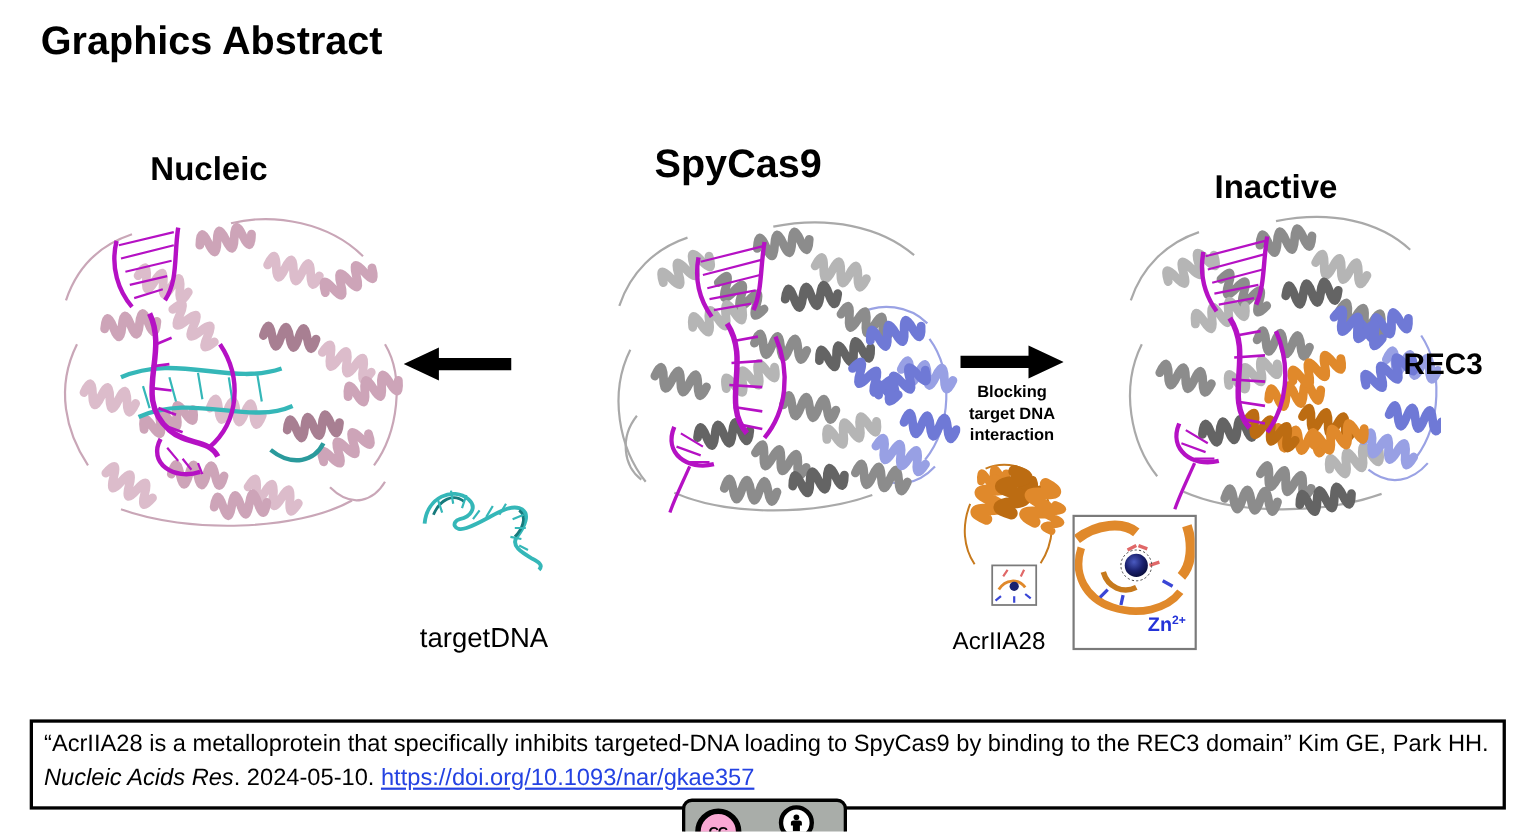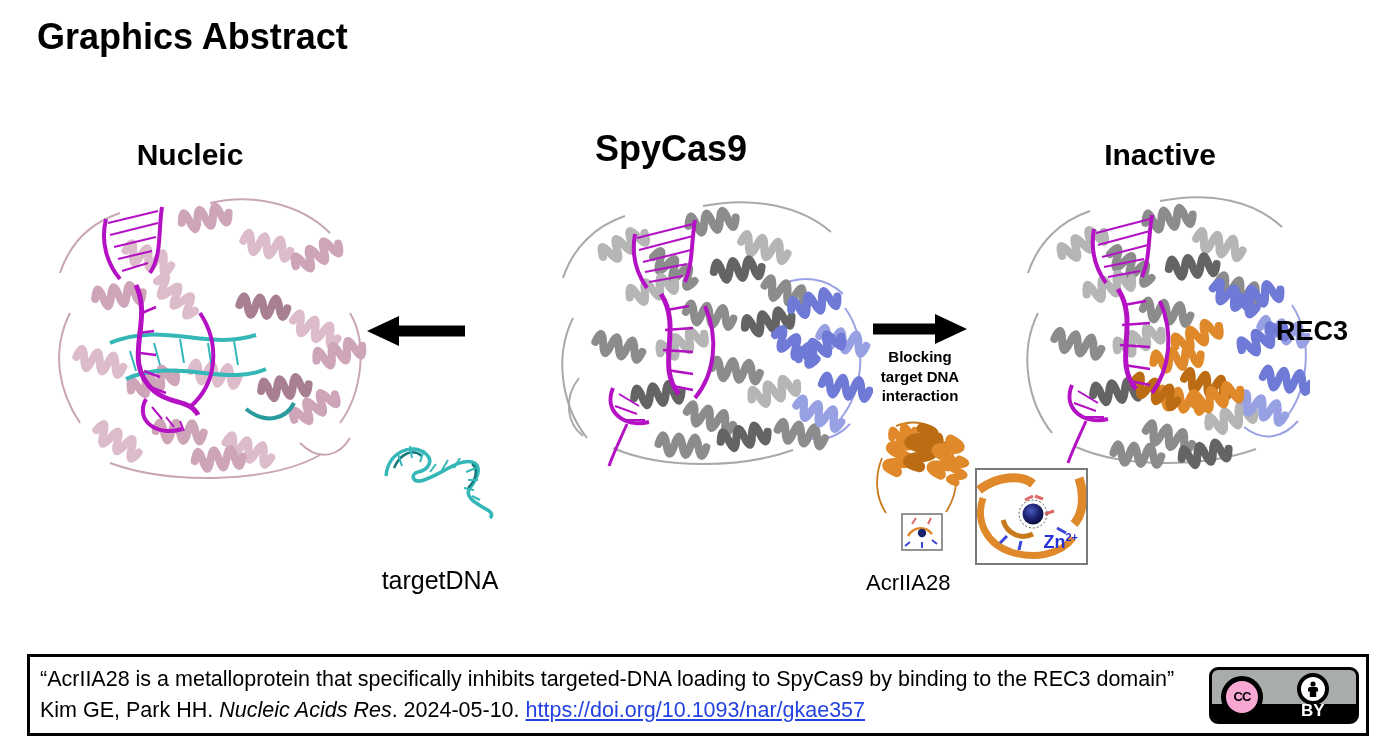--- a/index.html
+++ b/index.html
@@ -10,21 +10,21 @@
   .state-label{font-size:30px;font-weight:bold;text-align:center;}
   .center-title{font-size:36px;font-weight:bold;text-align:left;}
   .blocking-caption{font-size:15px;font-weight:bold;text-align:center;line-height:1.3;}
   .rec3-label{font-size:27px;font-weight:bold;}
   .mol-label{font-size:25px;font-weight:normal;text-align:center;}
   .zn-inset{border:2px solid #7a7a7a;background:#fff;box-sizing:border-box;}
   .zn-text{position:absolute;right:8px;bottom:12px;color:#2433d8;font-weight:bold;
            font-size:18px;line-height:1;}
   .zn-text sup{font-size:11px;}
   .citation-box{left:27px;top:654px;width:1342px;height:82px;border:3px solid #000;
-                box-sizing:border-box;display:flex;align-items:center;background:#fff;}
+                box-sizing:border-box;display:flex;align-items:center;background:#fff;flex-direction:column;}
   .citation-text{flex:1;padding:4px 6px 4px 10px;font-size:21.5px;line-height:1.42;}
   .citation-text a{color:#2442e2;text-decoration:underline;cursor:pointer;}
   .cc-badge{width:150px;height:57px;margin-right:7px;flex:0 0 auto;position:relative;
             background:#a9ada9;border:3px solid #000;border-radius:9px;box-sizing:border-box;}
   .cc-strip{position:absolute;left:0;right:0;bottom:0;height:17px;background:#000;
             border-radius:0 0 5px 5px;}
   .cc-circle{position:absolute;left:9px;top:6px;width:32px;height:32px;background:#f9a8d4;
              border:5px solid #000;border-radius:50%;display:flex;align-items:center;
              justify-content:center;font-weight:bold;font-size:13px;letter-spacing:-1px;}
   .person-circle{position:absolute;left:85px;top:3px;width:24px;height:24px;background:#fff;
@@ -45,21 +45,21 @@
       <stop offset="55%" stop-color="#1b2270"></stop>
       <stop offset="100%" stop-color="#080c38"></stop>
     </radialGradient>
   </defs>
 </svg>
 
 <div class="abs page-title">Graphics Abstract</div>
 
 <div class="abs state-label" style="left:110px;top:138px;width:160px;">Nucleic</div>
 <div class="abs center-title" style="left:595px;top:128px;width:200px;">SpyCas9</div>
-<div class="abs state-label" style="left:1080px;top:138px;width:160px;">Inactive</div>
+<div class="abs state-label" style="left:1080px;top:154px;width:160px;">Inactive</div>
 
 <svg class="abs" style="left:50px;top:193px;" width="320" height="290" viewBox="0 0 320 290">
   <g stroke="#c9a6b7" stroke-width="2" fill="none">
     <path d="M20,120 C0,160 10,200 30,230"></path>
     <path d="M300,120 C318,150 312,200 290,230"></path>
     <path d="M160,10 C200,0 250,10 280,40"></path>
     <path d="M60,270 C120,292 220,290 270,262"></path>
     <path d="M10,80 C20,50 40,30 70,20"></path>
     <path d="M250,250 C270,270 290,262 300,245"></path>
   </g>
@@ -254,21 +254,21 @@
   <g>
     <rect x="36" y="96" width="40" height="36" fill="#ffffff" stroke="#7a7a7a" stroke-width="1.6"></rect>
     <path d="M42,118 C48,108 60,108 66,116" stroke="#e0892b" stroke-width="2.6" fill="none"></path>
     <path d="M46,106 l4,-6 M62,106 l3,-6" stroke="#e06868" stroke-width="2" fill="none"></path>
     <path d="M44,124 l-5,4 M66,122 l5,4 M56,124 l0,6" stroke="#3a46d6" stroke-width="2" fill="none"></path>
     <circle cx="56" cy="115" r="4.2" fill="#1b2270"></circle>
   </g>
 </svg>
 <div class="abs mol-label" style="left:866px;top:570px;width:120px;text-align:left;font-size:22px;">AcrIIA28</div>
 
-<div class="abs zn-inset" style="left:975px;top:468px;width:113px;height:97px;">
+<div class="abs zn-inset" style="left:975px;top:468px;width:113px;height:123px;">
   <svg width="109" height="93" viewBox="0 0 109 93">
     <g fill="none">
       <path d="M2,20 C20,6 44,4 56,14" stroke="#e0892b" stroke-width="9"></path>
       <path d="M102,8 C108,26 106,44 97,54" stroke="#e0892b" stroke-width="9"></path>
       <path d="M6,28 C-2,52 10,74 34,82 C58,90 84,84 96,68" stroke="#e0892b" stroke-width="7"></path>
       <path d="M26,50 C30,64 44,70 56,64" stroke="#c77a1d" stroke-width="5"></path>
       <path d="M48,30 l8,-4 M58,26 l8,3 M68,44 l9,-3" stroke="#e06868" stroke-width="3"></path>
       <path d="M30,66 l-7,7 M44,71 l-2,9 M80,58 l9,5" stroke="#3a46d6" stroke-width="3"></path>
       <circle cx="56" cy="44" r="14" fill="none" stroke="#444" stroke-width="0.9" stroke-dasharray="2,2"></circle>
       <circle cx="56" cy="44" r="10.5" fill="url(#znGrad)"></circle>

